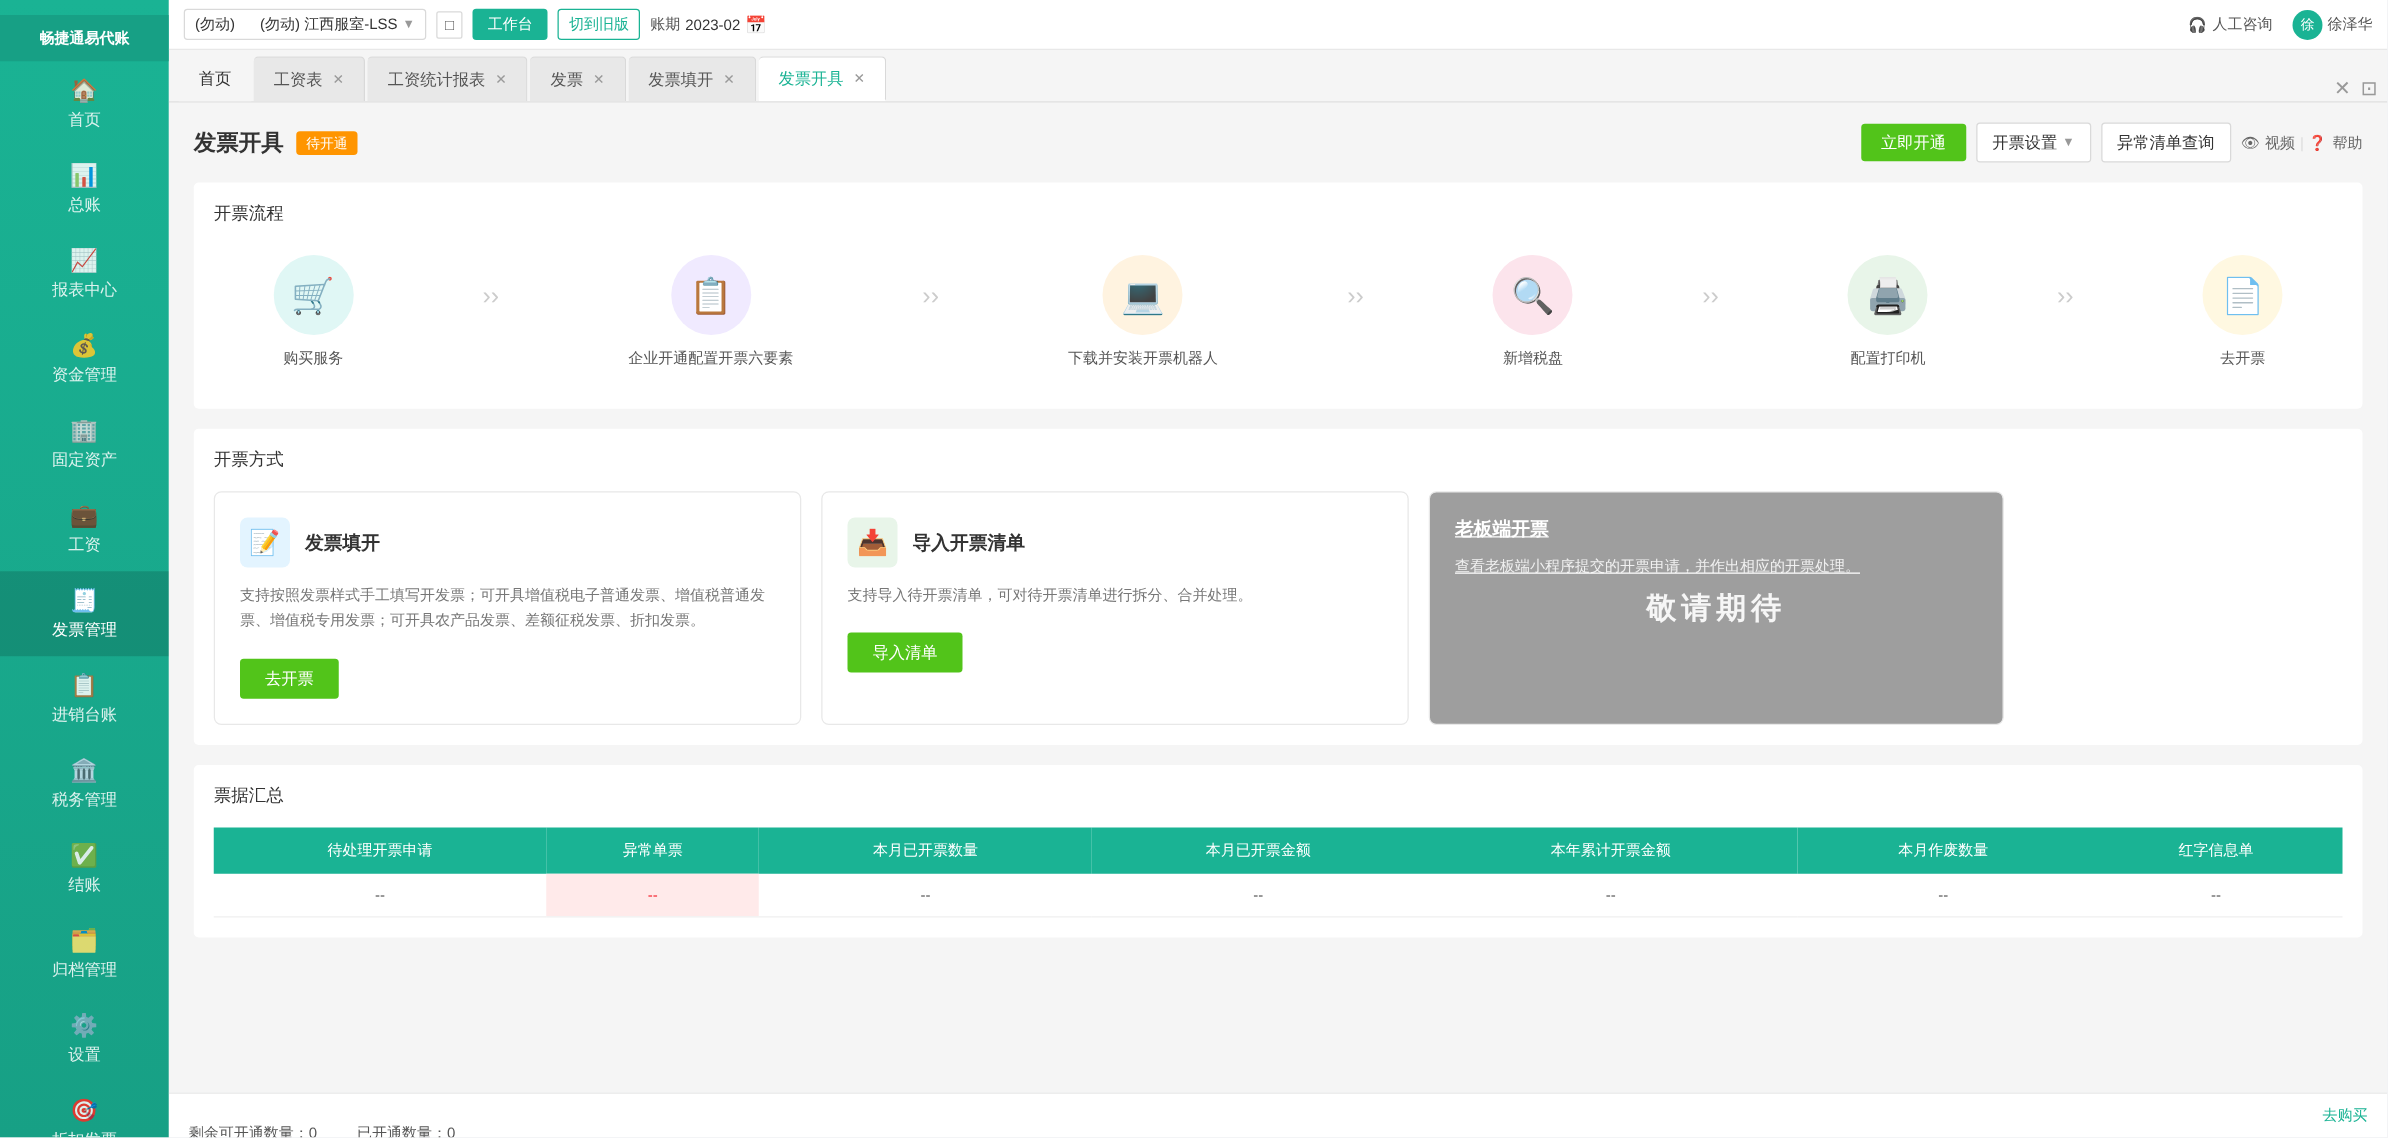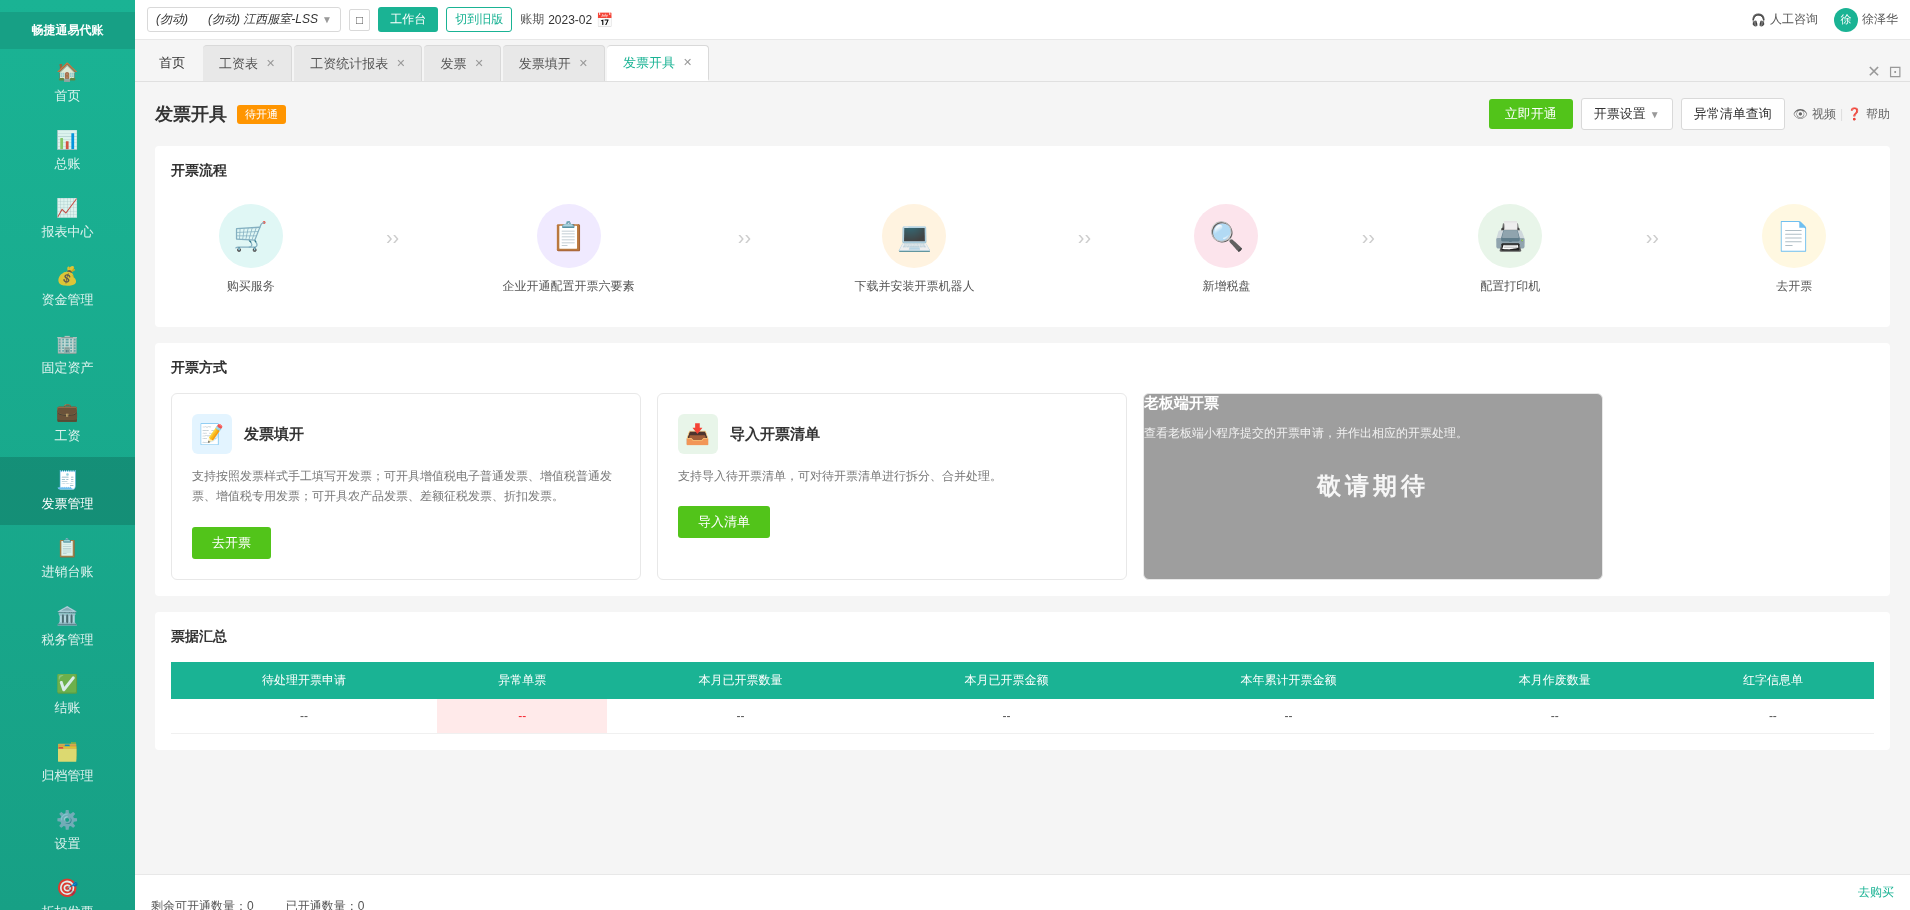--- a/index.html
+++ b/index.html
@@ -13,21 +13,21 @@
     .sidebar-item:hover, .sidebar-item.active { background: rgba(0,0,0,0.15); color: white; }
     .sidebar-item .icon { font-size: 18px; }
     .sidebar-bottom { margin-top: auto; width: 100%; }
 
     
     .main { flex: 1; display: flex; flex-direction: column; overflow: hidden; }
 
     
     .topbar { height: 40px; background: white; display: flex; align-items: center; padding: 0 12px; border-bottom: 1px solid #e8e8e8; justify-content: space-between; flex-shrink: 0; }
     .topbar-left { display: flex; align-items: center; gap: 8px; }
-    .company-selector { display: flex; align-items: center; gap: 4px; background: white; border: 1px solid #d9d9d9; border-radius: 3px; padding: 3px 8px; cursor: pointer; font-size: 12px; color: #333; font-style: italic; }
+    .company-selector { display: flex; align-items: center; gap: 4px; background: white; border: 1px solid #d9d9d9; border-radius: 3px; padding: 3px 8px; cursor: pointer; font-size: 12px; color: #333; }
     .company-selector .arrow { color: #999; font-size: 10px; }
     .copy-btn { border: 1px solid #d9d9d9; background: white; padding: 3px 6px; cursor: pointer; border-radius: 2px; font-size: 12px; color: #555; }
     .workbench-btn { background: #1ab394; color: white; border: none; padding: 4px 12px; border-radius: 3px; cursor: pointer; font-size: 12px; }
     .switch-btn { border: 1px solid #1ab394; color: #1ab394; background: white; padding: 3px 8px; border-radius: 3px; cursor: pointer; font-size: 12px; }
     .period-label { display: flex; align-items: center; gap: 4px; font-size: 12px; color: #555; }
     .period-label span.cal { color: #1ab394; cursor: pointer; font-size: 14px; }
     .topbar-right { display: flex; align-items: center; gap: 16px; font-size: 12px; color: #555; }
     .topbar-right .user { display: flex; align-items: center; gap: 4px; cursor: pointer; }
     .topbar-right .support { display: flex; align-items: center; gap: 4px; cursor: pointer; }
     .avatar { width: 24px; height: 24px; background: #1ab394; border-radius: 50%; display: flex; align-items: center; justify-content: center; color: white; font-size: 11px; }
@@ -49,21 +49,21 @@
     .page-title { font-size: 18px; font-weight: 600; color: #333; }
     .status-badge { background: #ff9500; color: white; font-size: 11px; padding: 2px 8px; border-radius: 3px; }
     .page-actions { display: flex; align-items: center; gap: 8px; }
     .btn-primary { background: #52c41a; color: white; border: none; padding: 6px 16px; border-radius: 3px; cursor: pointer; font-size: 13px; }
     .btn-outline { border: 1px solid #d9d9d9; background: white; color: #333; padding: 6px 12px; border-radius: 3px; cursor: pointer; font-size: 13px; display: flex; align-items: center; gap: 4px; }
     .btn-outline .arrow { font-size: 10px; color: #999; }
     .help-area { display: flex; align-items: center; gap: 4px; font-size: 12px; color: #666; cursor: pointer; }
 
     
     .section { background: white; border-radius: 4px; padding: 16px; margin-bottom: 16px; }
-    .section-title { font-size: 14px; font-weight: 700; color: #333; margin-bottom: 16px; }
+    .section-title { font-size: 14px; font-weight: 400; color: #333; margin-bottom: 16px; }
 
     
     .flow-steps { display: flex; align-items: center; justify-content: space-around; padding: 8px 0 16px; }
     .flow-step { display: flex; flex-direction: column; align-items: center; gap: 10px; }
     .flow-step .circle { width: 64px; height: 64px; border-radius: 50%; display: flex; align-items: center; justify-content: center; font-size: 26px; }
     .flow-step .label { font-size: 12px; color: #555; text-align: center; }
     .flow-arrow { color: #ccc; font-size: 20px; margin: 0 8px; margin-bottom: 24px; }
     .circle-teal { background: #e0f7f5; }
     .circle-purple { background: #f0eaff; }
     .circle-orange { background: #fff3e0; }
@@ -76,21 +76,21 @@
     .method-card { flex: 1; border: 1px solid #e8e8e8; border-radius: 6px; padding: 20px; position: relative; max-width: 470px; }
     .method-card-header { display: flex; align-items: center; gap: 12px; margin-bottom: 12px; }
     .method-icon { width: 40px; height: 40px; border-radius: 6px; background: #e3f4ff; display: flex; align-items: center; justify-content: center; font-size: 20px; }
     .method-icon.green { background: #e8f5e9; }
     .method-title { font-size: 15px; font-weight: 600; color: #333; }
     .method-desc { font-size: 12px; color: #777; line-height: 1.7; margin-bottom: 20px; }
     .method-btn { background: #52c41a; color: white; border: none; padding: 7px 20px; border-radius: 3px; cursor: pointer; font-size: 13px; }
 
     
     .old-card { flex: 0 0 460px; border: 1px solid #e8e8e8; border-radius: 6px; background: #9e9e9e; position: relative; overflow: hidden; }
-    .old-card-content { color: white; }
+    .old-card-content { padding: 20px; color: white; text-decoration: underline; }
     .old-card-title { font-size: 15px; font-weight: 600; margin-bottom: 10px; }
     .old-card-desc { font-size: 12px; color: rgba(255,255,255,0.85); line-height: 1.7; }
     .old-card-overlay { position: absolute; inset: 0; display: flex; align-items: center; justify-content: center; }
     .coming-soon { font-size: 24px; font-weight: 700; color: rgba(255,255,255,0.9); letter-spacing: 4px; }
 
     
     .summary-table { width: 100%; border-collapse: collapse; }
     .summary-table th { background: #1ab394; color: white; text-align: center; padding: 10px 8px; font-size: 12px; font-weight: 500; }
     .summary-table td { text-align: center; padding: 10px 8px; font-size: 12px; color: #555; border-bottom: 1px solid #f0f0f0; }
     .summary-table td.highlight { background: #ffeaea; color: #f5222d; }

